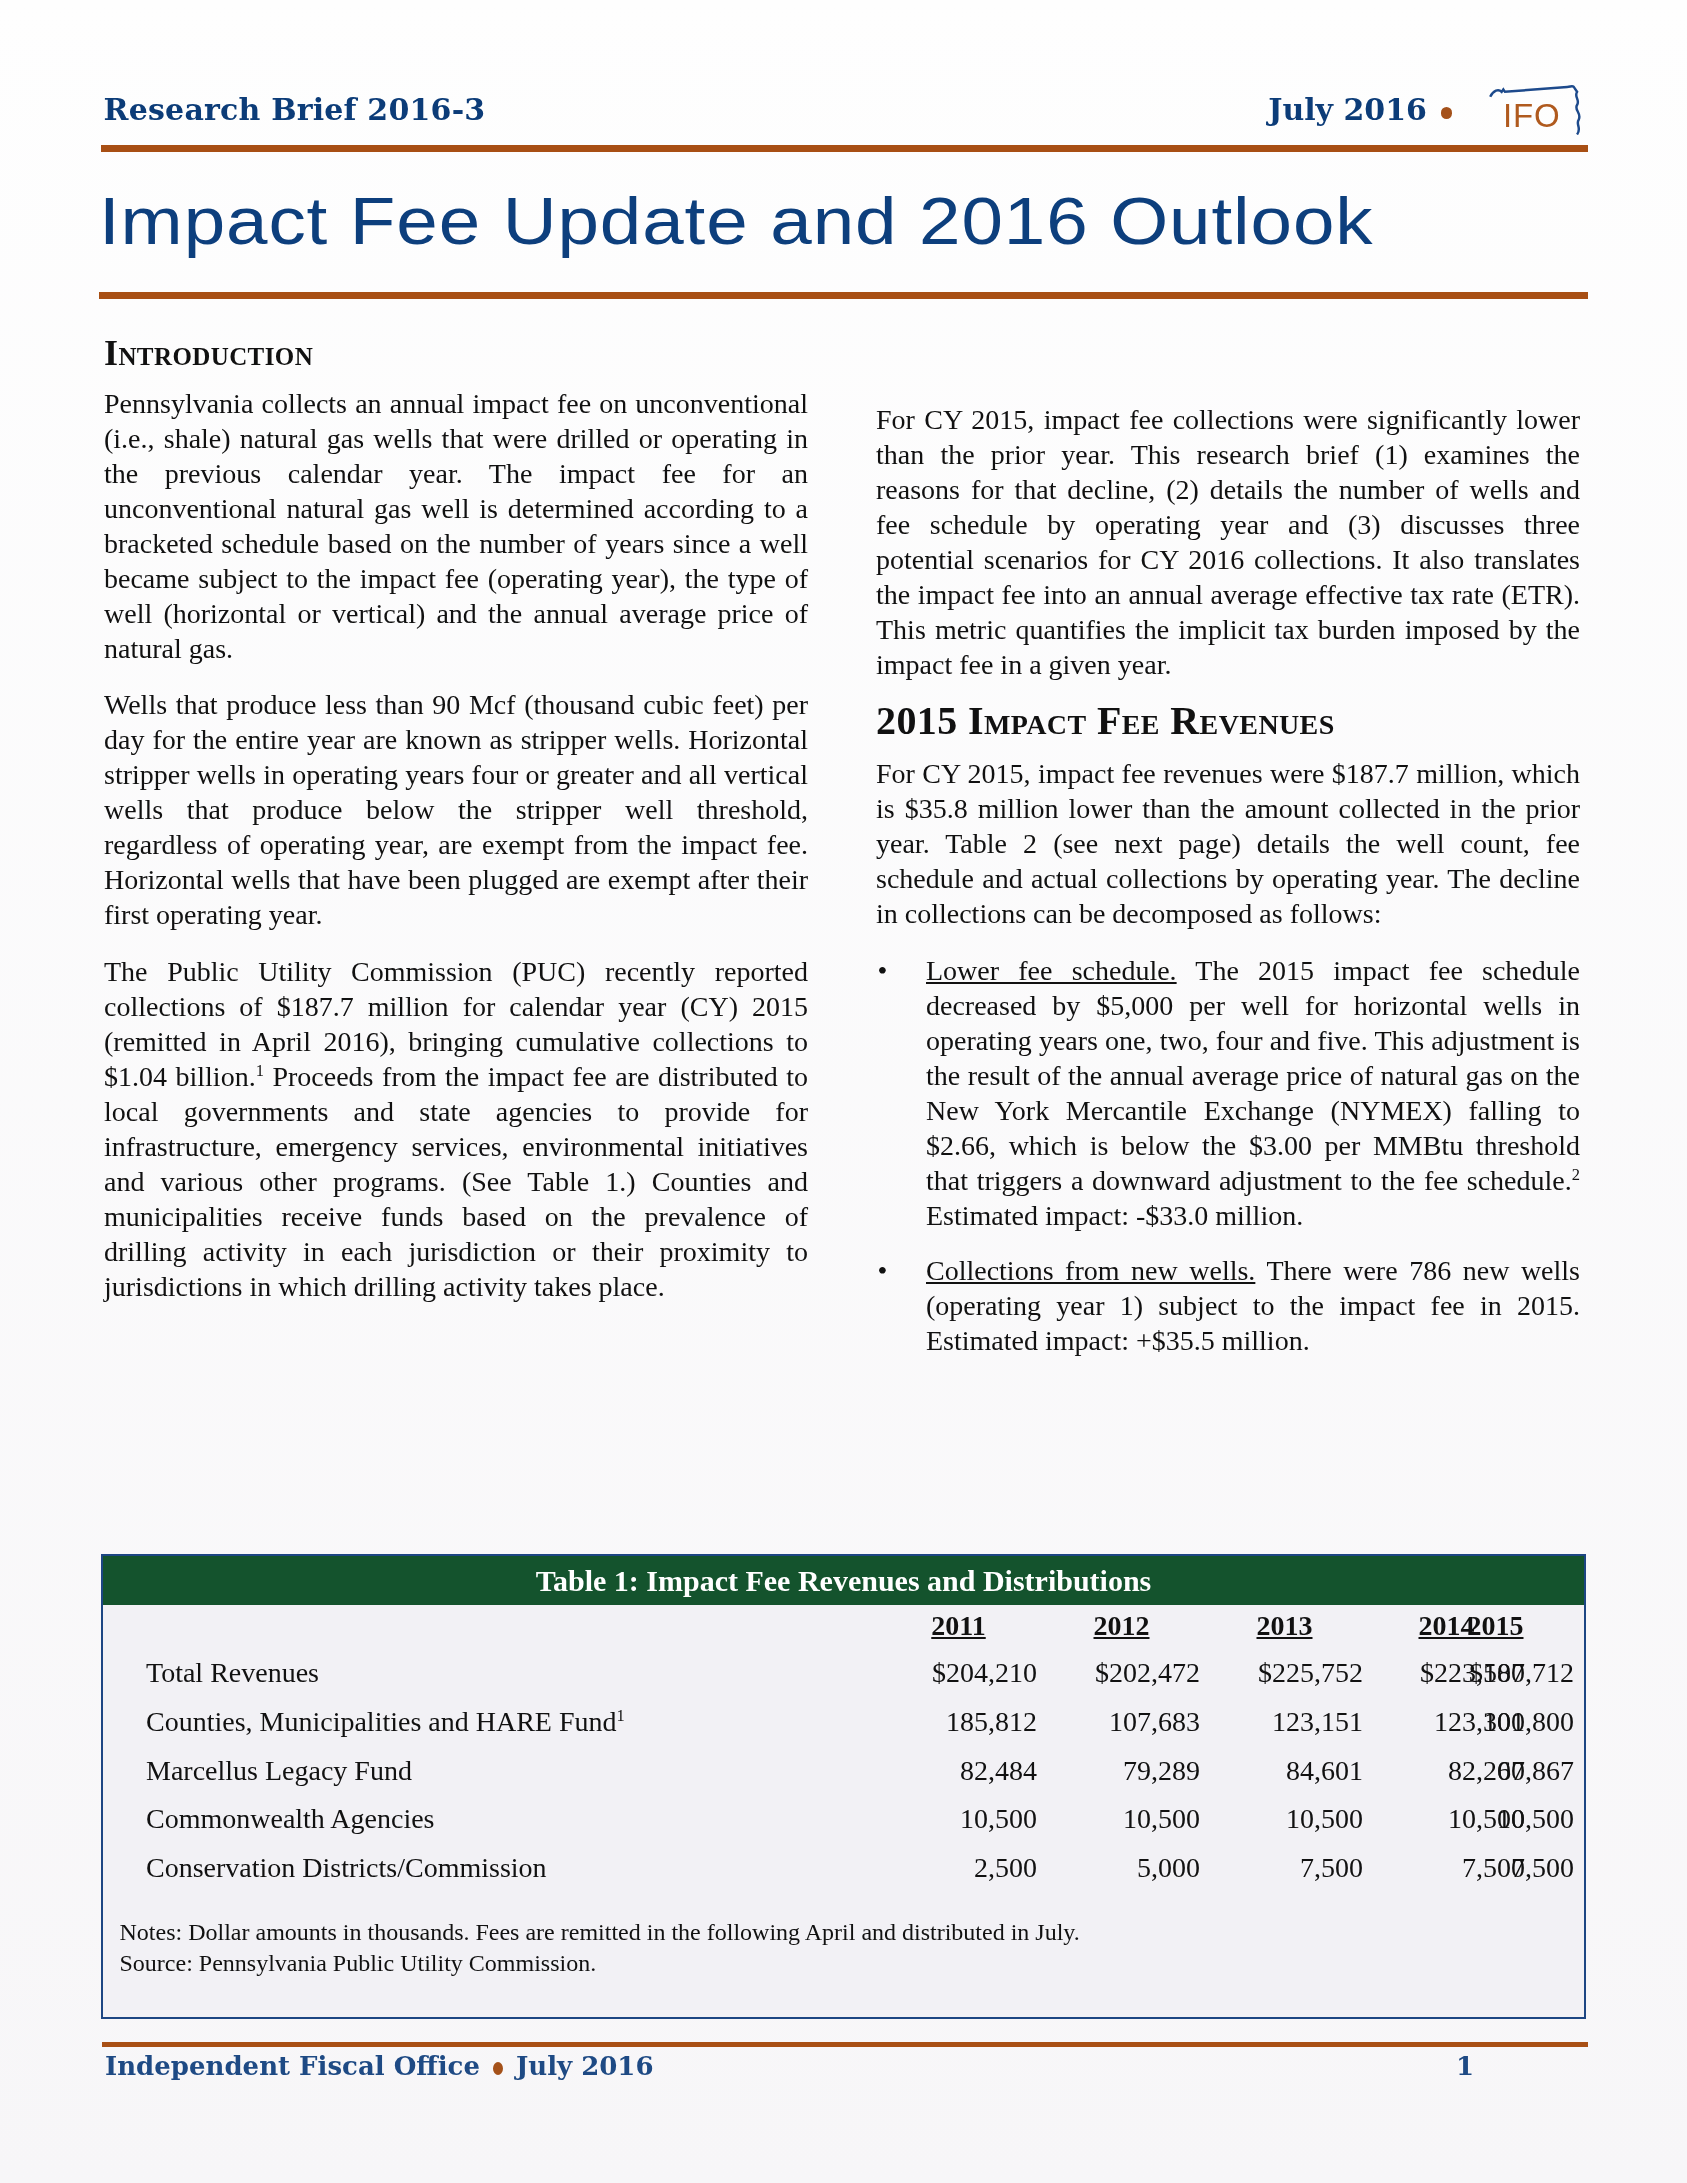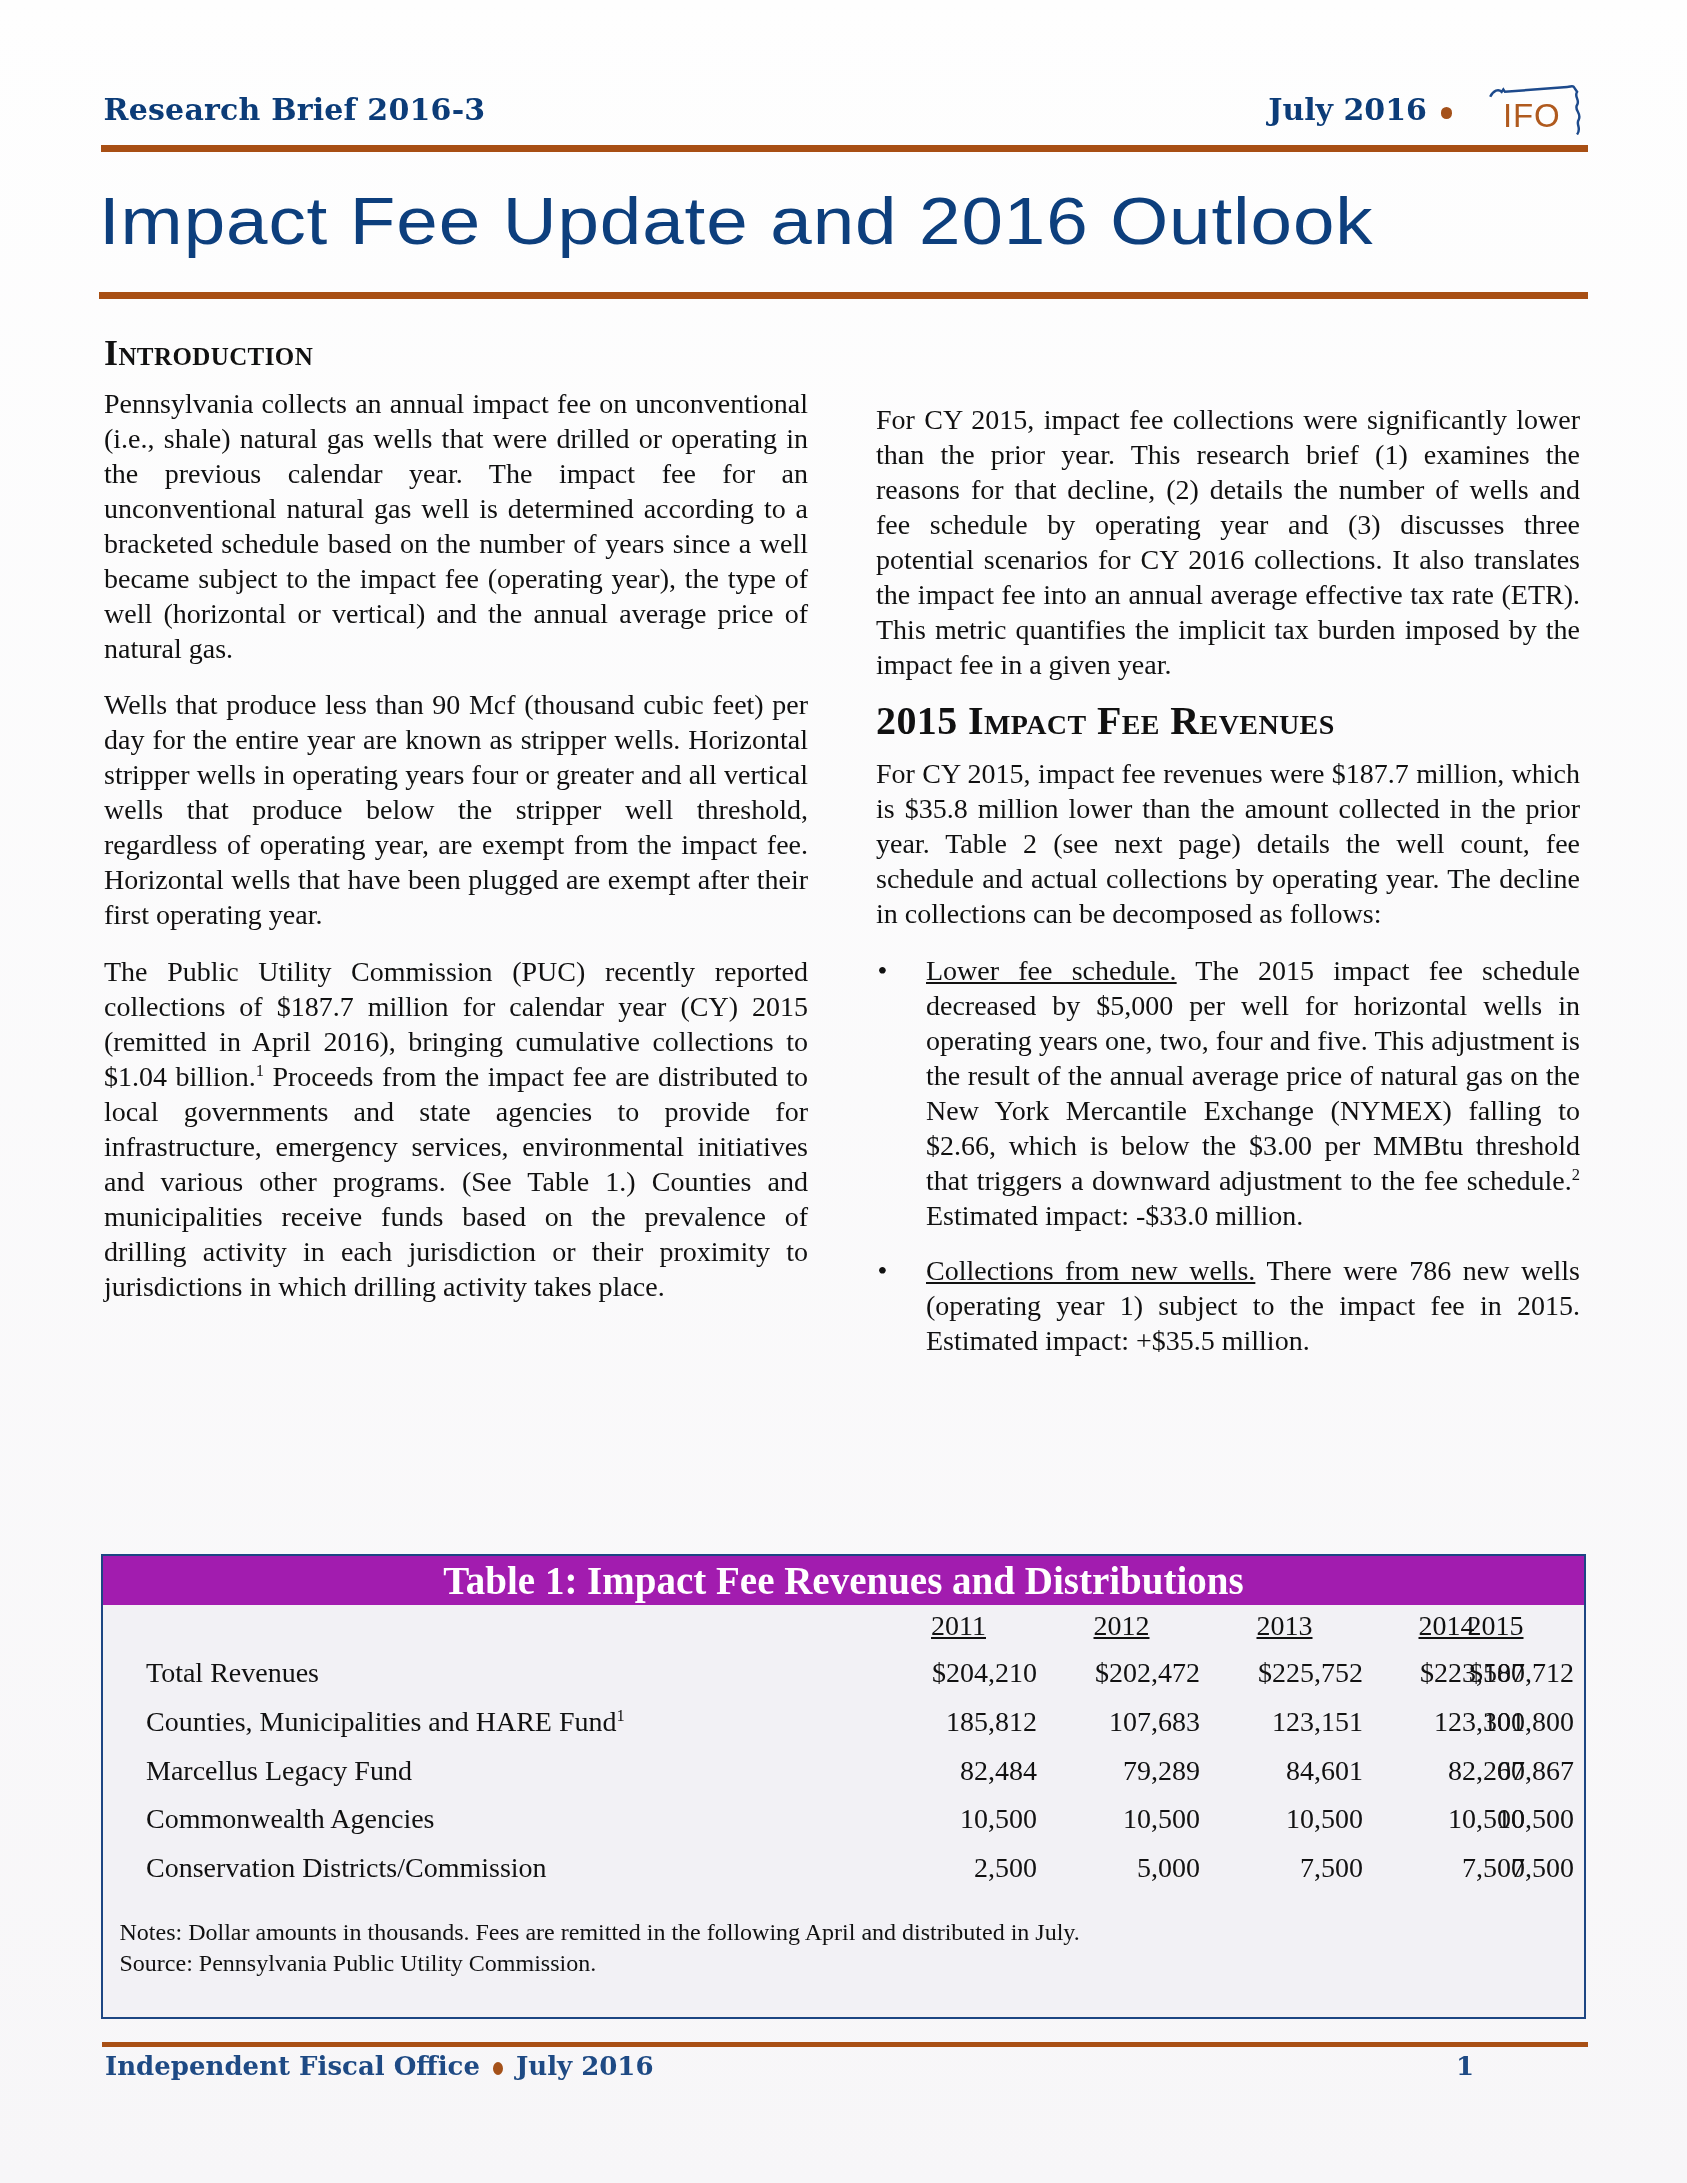--- a/index.html
+++ b/index.html
@@ -27,25 +27,25 @@
   .sec-head { font-family: "Liberation Serif", serif; font-weight: bold; font-size: 36px; margin: 0 0 15px 0; font-variant: small-caps; letter-spacing: 0.4px; color: #111; }
   .sec-head.big { font-size: 40px; margin: 3px 0 18px 0; }
   sup { font-size: 16.5px; line-height: 0; }
 
   .bullets { list-style: none; margin: 0; padding: 0; }
   .bullets li { position: relative; padding-left: 50px; margin-bottom: 20px; }
   .bullets li .bul { position: absolute; left: 1.6px; top: 0; font-size: 28px; }
   .bullets li .lead { text-decoration: underline; }
 
   .table-box { position: absolute; left: 101px; top: 1554px; width: 1485px; height: 465px; border: 2.5px solid #1d4683; background: #f2f1f5; box-sizing: border-box; }
-  .table-title { height: 49px; background: #a21caf; color: #fff; font-family: "Liberation Serif", serif; font-weight: bold; font-size: 39px; text-align: center; line-height: 49px; }
+  .table-title { height: 49px; background: #14532d; color: #fff; font-family: "Liberation Serif", serif; font-weight: bold; font-size: 30px; text-align: center; line-height: 49px; }
   .trow { position: absolute; left: 15px; right: 15px; height: 48px; font-family: "Liberation Serif", serif; font-size: 28px; }
   .trow .label { position: absolute; left: 0; top: 0; white-space: nowrap; margin-left: 28px; }
   .trow .val { position: absolute; top: 0; width: 157px; text-align: right; }
-  .trow.header .val { font-weight: normal; text-decoration: underline; text-align: center; }
+  .trow.header .val { font-weight: bold; text-decoration: underline; text-align: center; }
   .trow .val.c0 { left: 762px; } .trow .val.c1 { left: 925px; } .trow .val.c2 { left: 1088px; } .trow .val.c3 { left: 1250px; } .trow .val.c4 { left: 1299px; }
   .notes { position: absolute; left: 16.5px; top: 361px; font-family: "Liberation Serif", serif; font-size: 24px; line-height: 31px; color: #111; }
 
   .rule-foot { position: absolute; left: 102px; right: 99px; top: 2042px; height: 5px; background: #a84f14; }
   .footer { position: absolute; left: 105px; top: 2051px; right: 99px; height: 41px; font-family: "DejaVu Serif", serif; font-weight: bold; font-size: 26px; color: #1e4a84; }
   .foot-left { position: absolute; left: 0; top: 0; white-space: nowrap; }
   .foot-dot { display: inline-block; width: 10px; height: 13px; border-radius: 50%; background: #a4511a; margin: 0 13px; vertical-align: middle; }
   .foot-page { position: absolute; left: 1351px; top: 0; }
 </style>
 </head>

